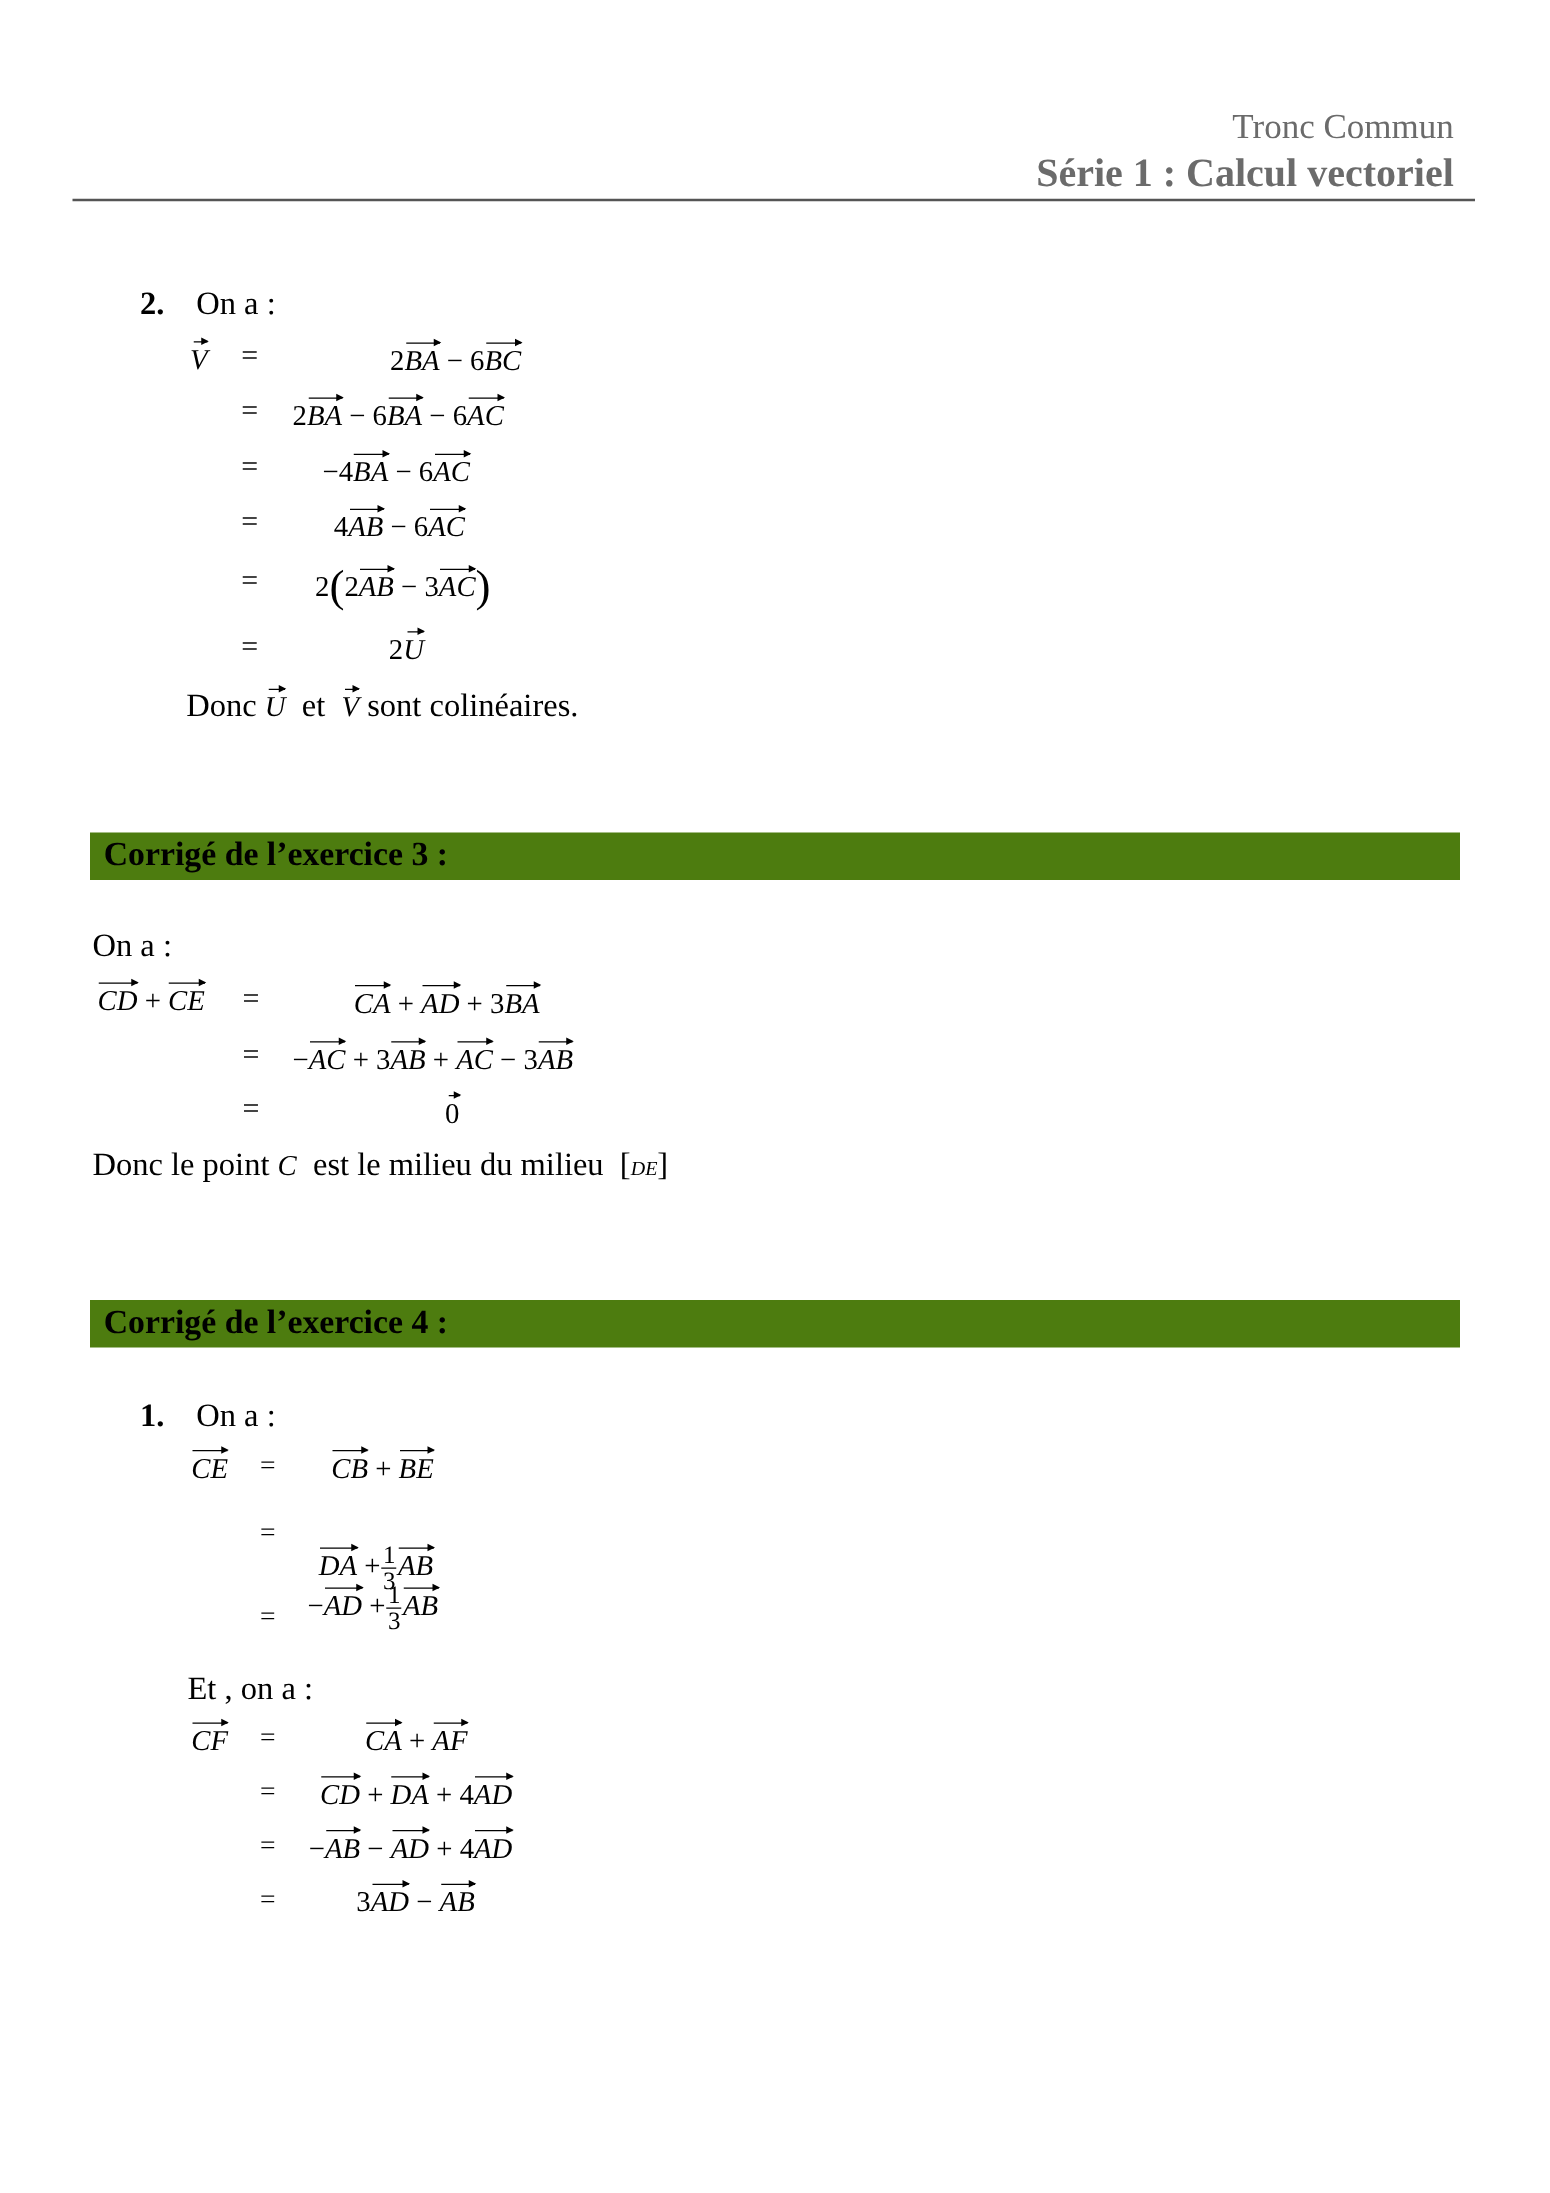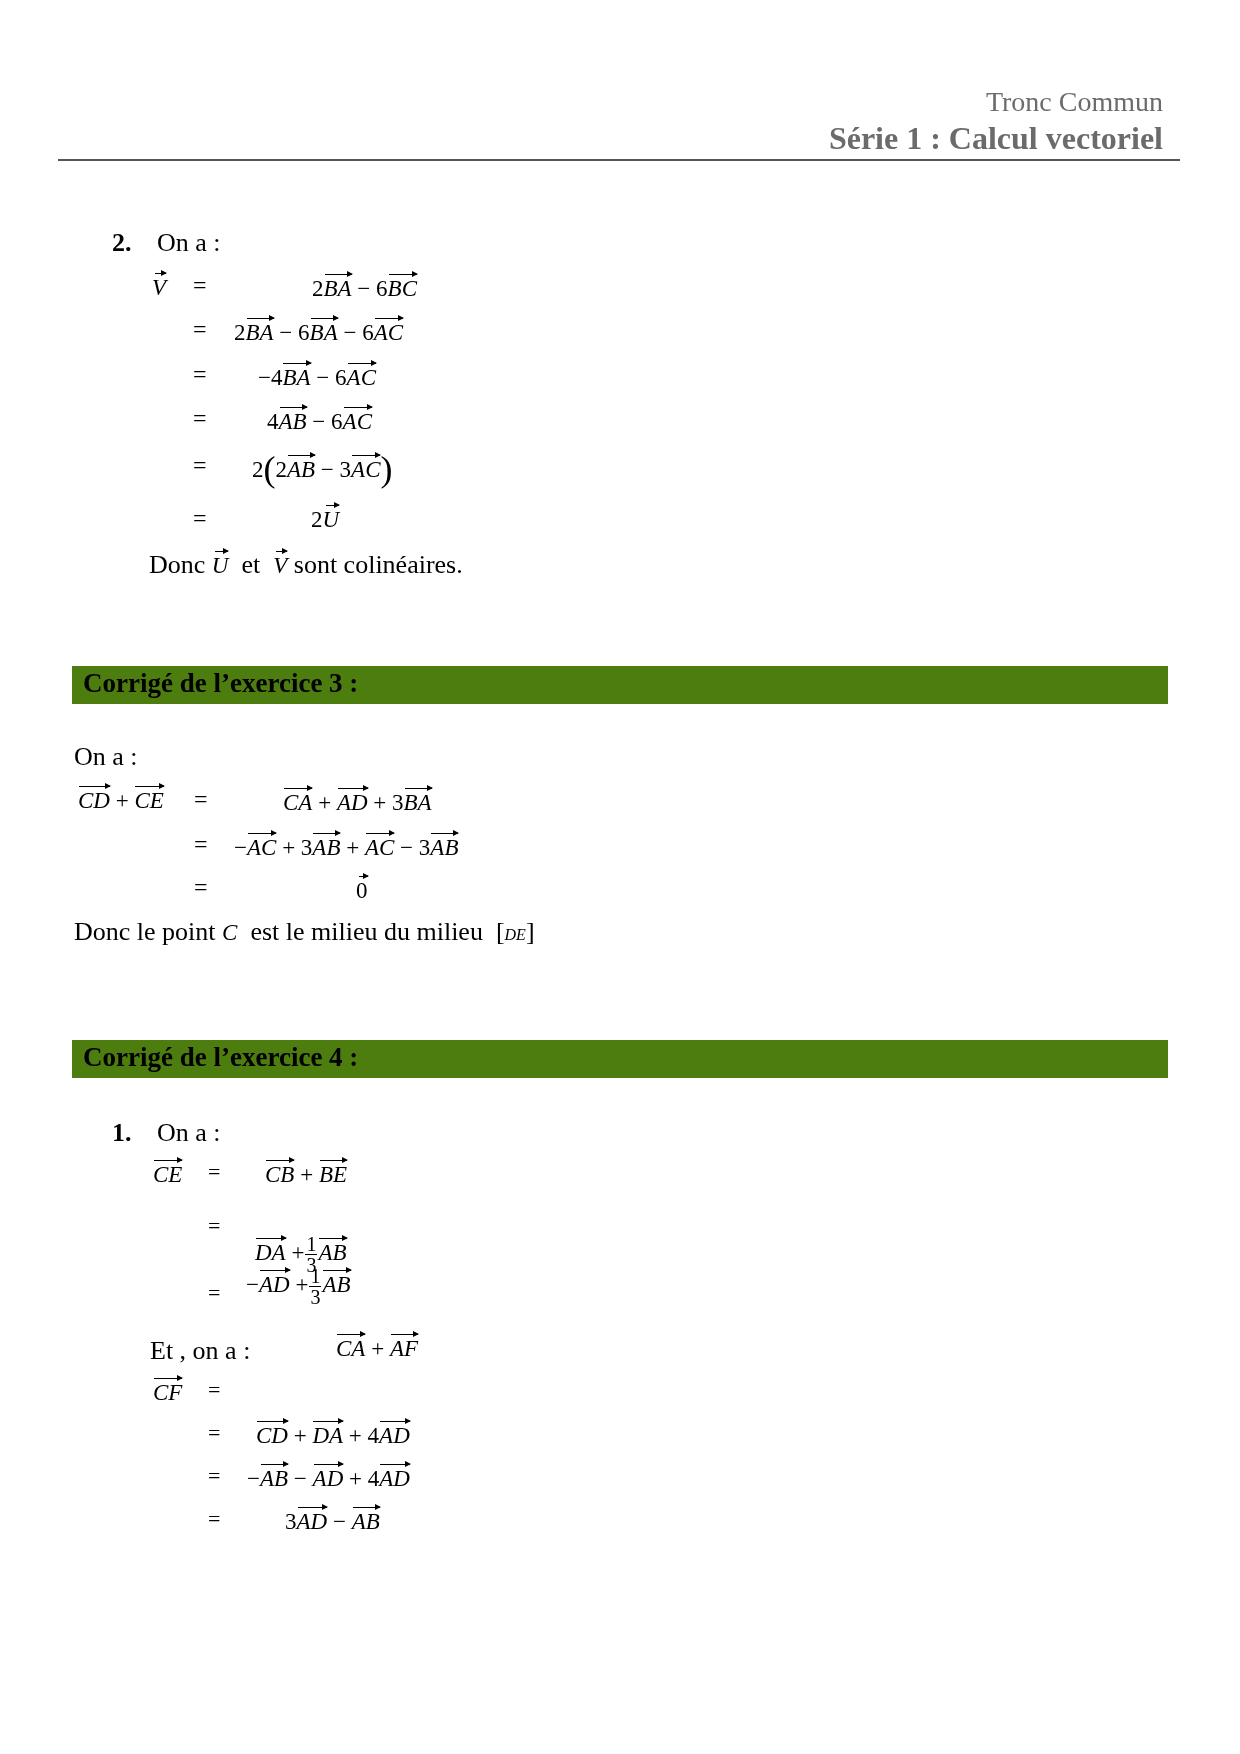--- a/index.html
+++ b/index.html
@@ -111,21 +111,21 @@
 
   <div class="eq" style="left:208px;top:1280px;font-size:22px;">=</div>
   <div class="ex" style="left:246px;top:1266px;">−<span class="v">AD</span> +<span class="frac"><span class="n">1</span><span class="d">3</span></span><span class="v">AB</span></div>
 </div>
 
 <div class="abs txt" style="left:150px;top:1336px;">Et , on a :</div>
 
 <div>
   <div class="ex" style="left:153px;top:1378px;"><span class="v">CF</span></div>
   <div class="eq" style="left:208px;top:1377px;font-size:22px;">=</div>
-  <div class="ex" style="left:292px;top:1334px;margin-left:44px;"><span class="v">CA</span> + <span class="v">AF</span></div>
+  <div class="ex" style="left:292px;top:1378px;"><span class="v">CA</span> + <span class="v">AF</span></div>
 
   <div class="eq" style="left:208px;top:1420px;font-size:22px;">=</div>
   <div class="ex" style="left:256px;top:1421px;"><span class="v">CD</span> + <span class="v">DA</span> + 4<span class="v">AD</span></div>
 
   <div class="eq" style="left:208px;top:1463px;font-size:22px;">=</div>
   <div class="ex" style="left:247px;top:1464px;">−<span class="v">AB</span> − <span class="v">AD</span> + 4<span class="v">AD</span></div>
 
   <div class="eq" style="left:208px;top:1506px;font-size:22px;">=</div>
   <div class="ex" style="left:285px;top:1507px;">3<span class="v">AD</span> − <span class="v">AB</span></div>
 </div>

